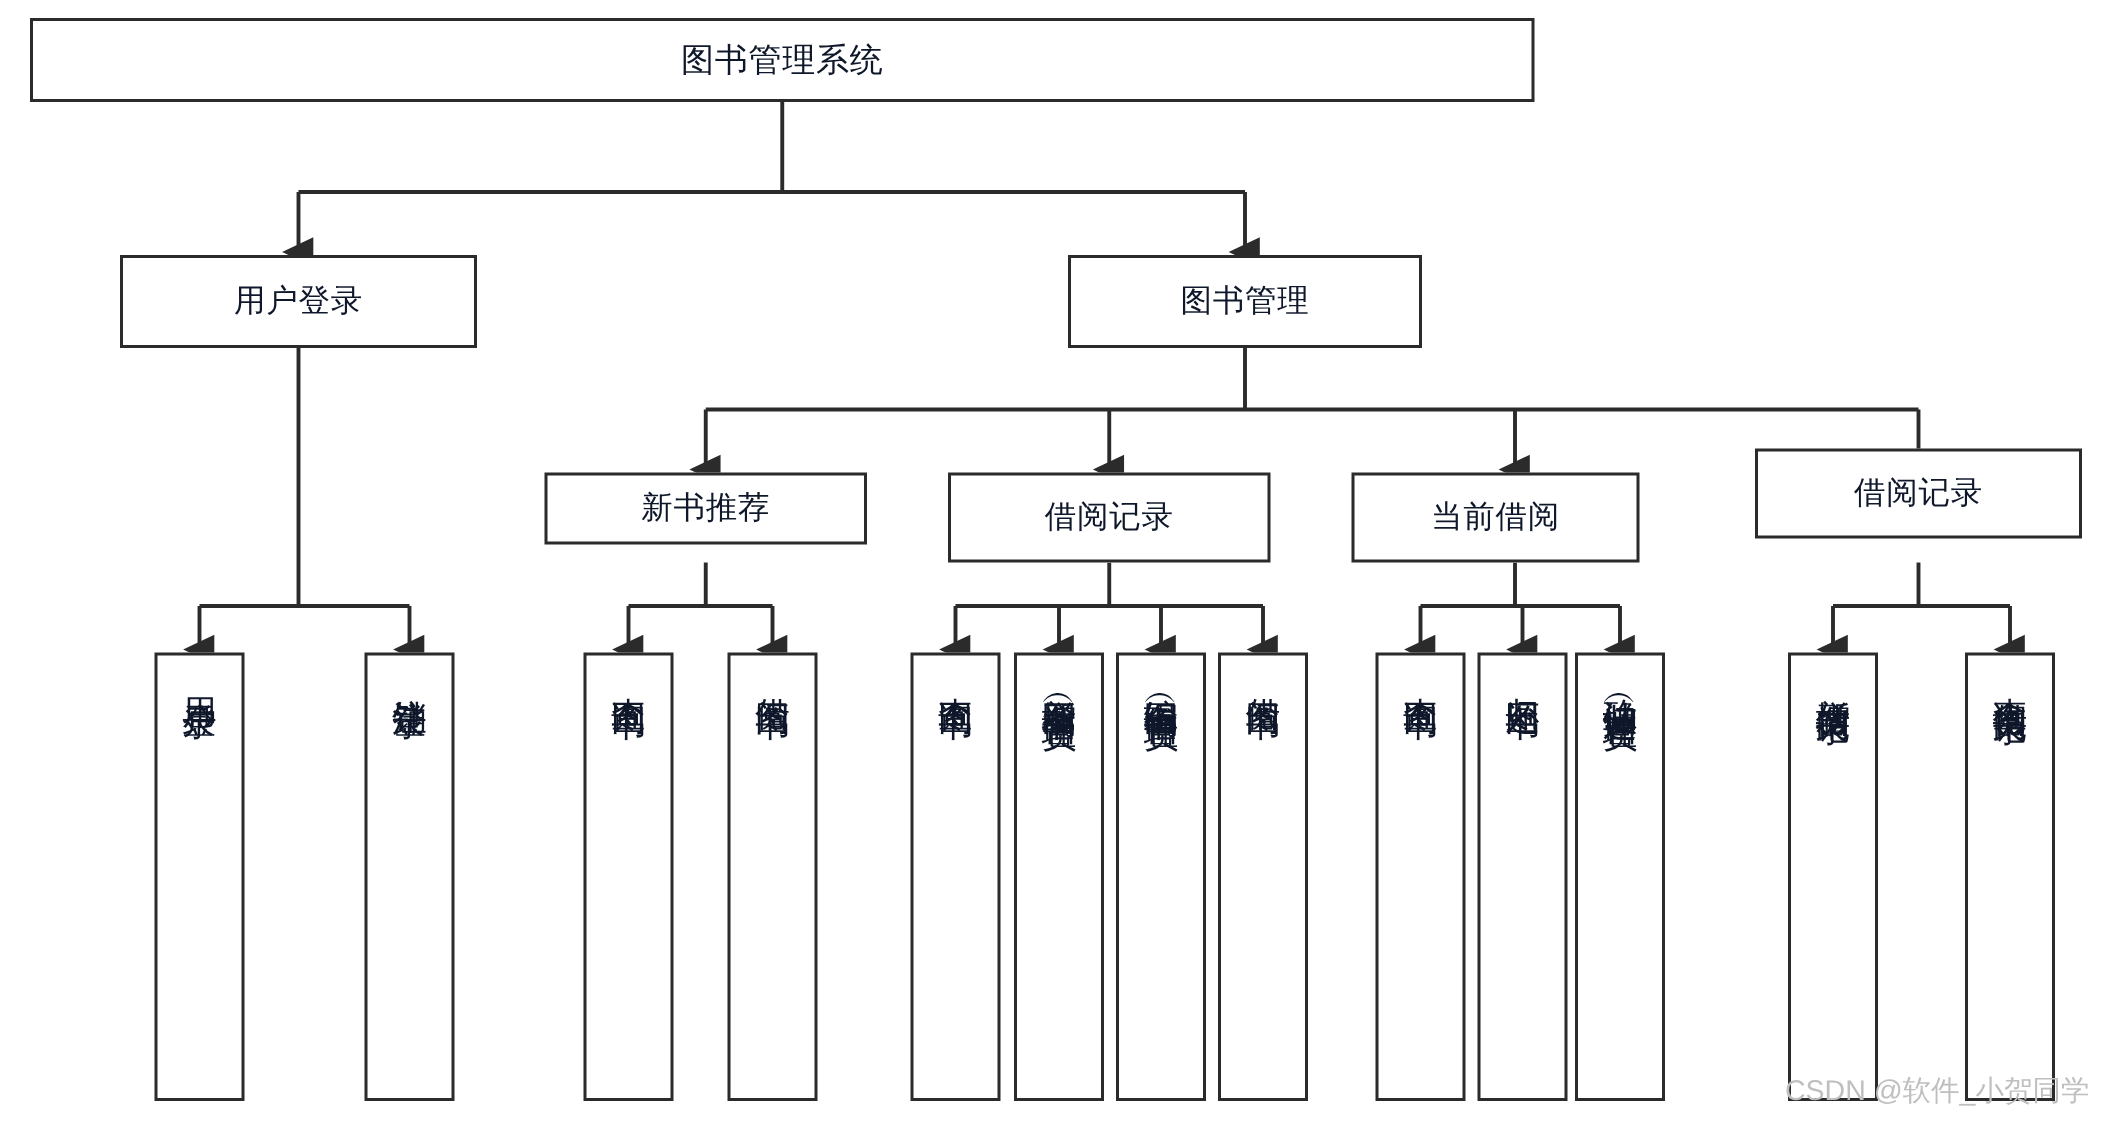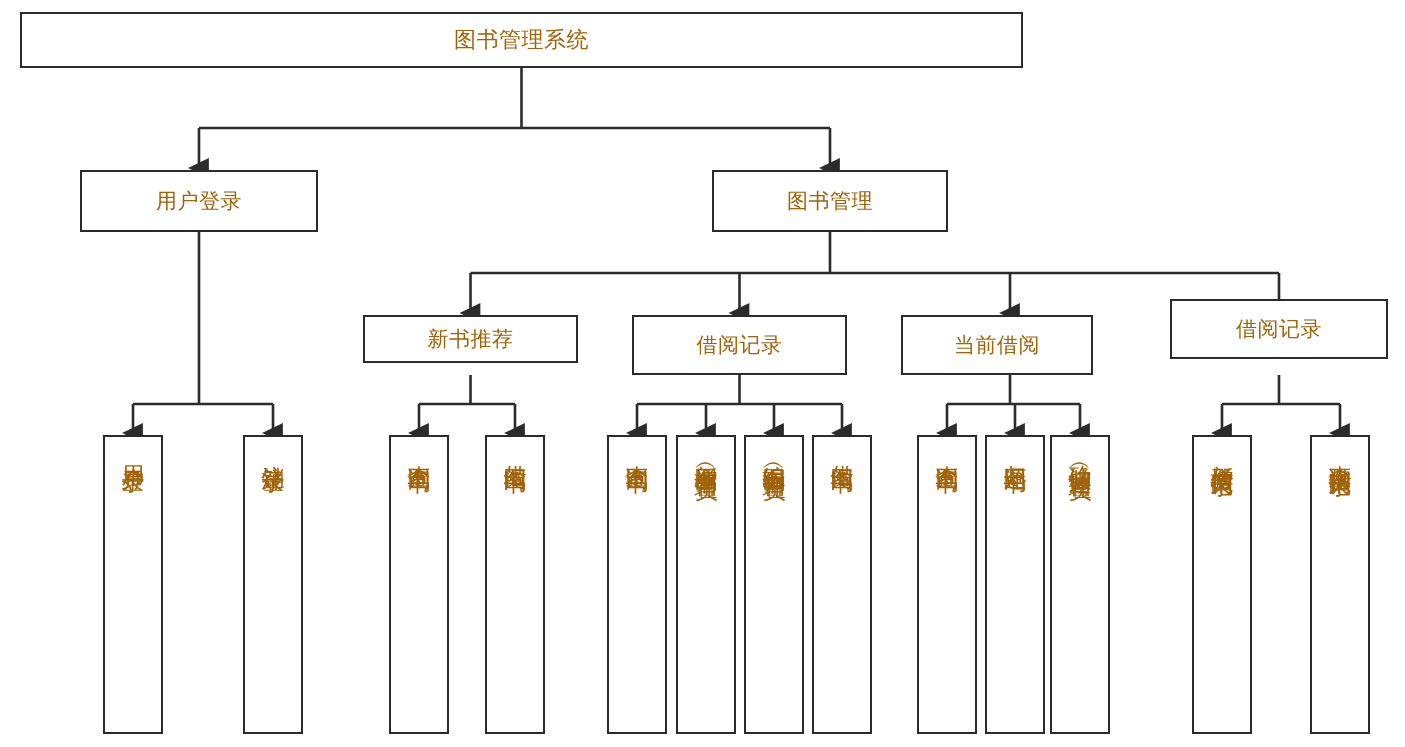--- a/index.html
+++ b/index.html
@@ -14,21 +14,21 @@
   .node-box{
     position:absolute;
     background:#ffffff;
     border:2px solid #2b2b2b;
     box-sizing:border-box;
     display:flex;
     align-items:center;
     justify-content:center;
   }
   .node-label{
-    color:#a16207;
+    color:#0f172a;
     line-height:1.12;
     text-align:center;
     white-space:pre-line;
     letter-spacing:0.5px;
   }
   .orient-h .node-label{
     writing-mode:horizontal-tb;
     font-size:21px;
   }
   .orient-v{
@@ -153,13 +153,14 @@
       <div class="node-box level-3 orient-v" style="left: 1050px; top: 435px; width: 60px; height: 299px;">
         <span class="node-label">确认归还（管理员）</span>
       </div>
       <div class="node-box level-3 orient-v" style="left: 1192px; top: 435px; width: 60px; height: 299px;">
         <span class="node-label">新增借阅记录</span>
       </div>
       <div class="node-box level-3 orient-v" style="left: 1310px; top: 435px; width: 60px; height: 299px;">
         <span class="node-label">查询借阅记录</span>
       </div>
     </div>
+  <div class="watermark" style="left:1190px; top:714px;">CSDN @软件_小贺同学</div>
 </div>
 
 </body></html>

